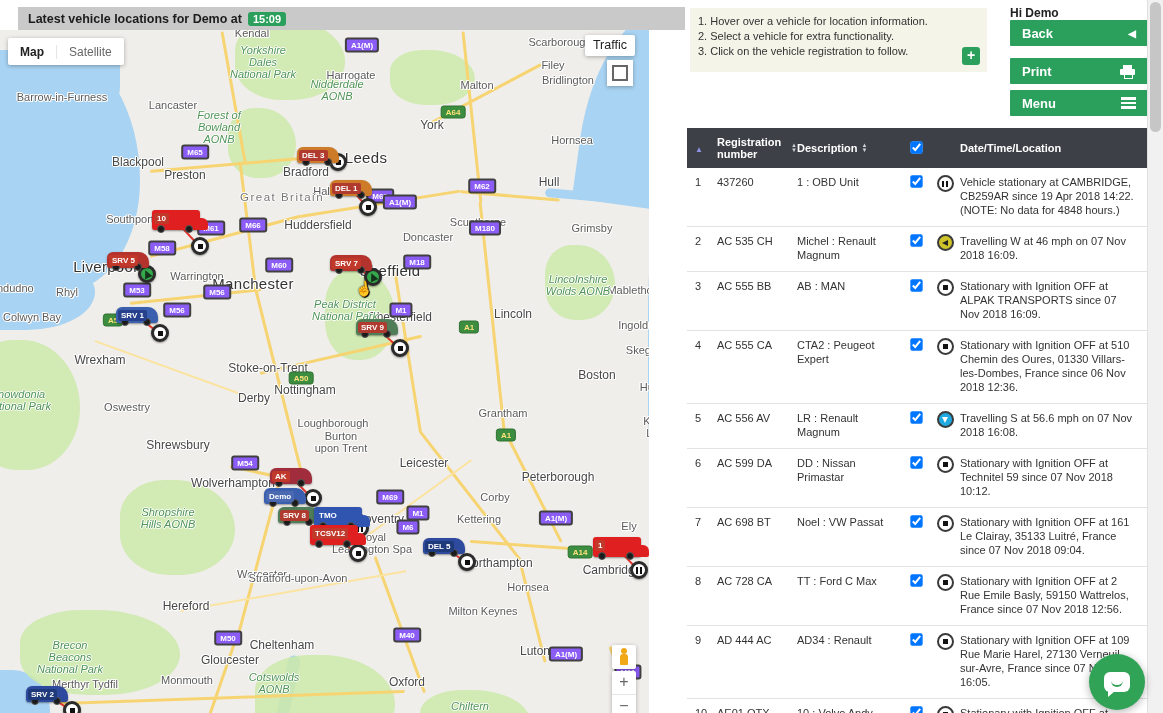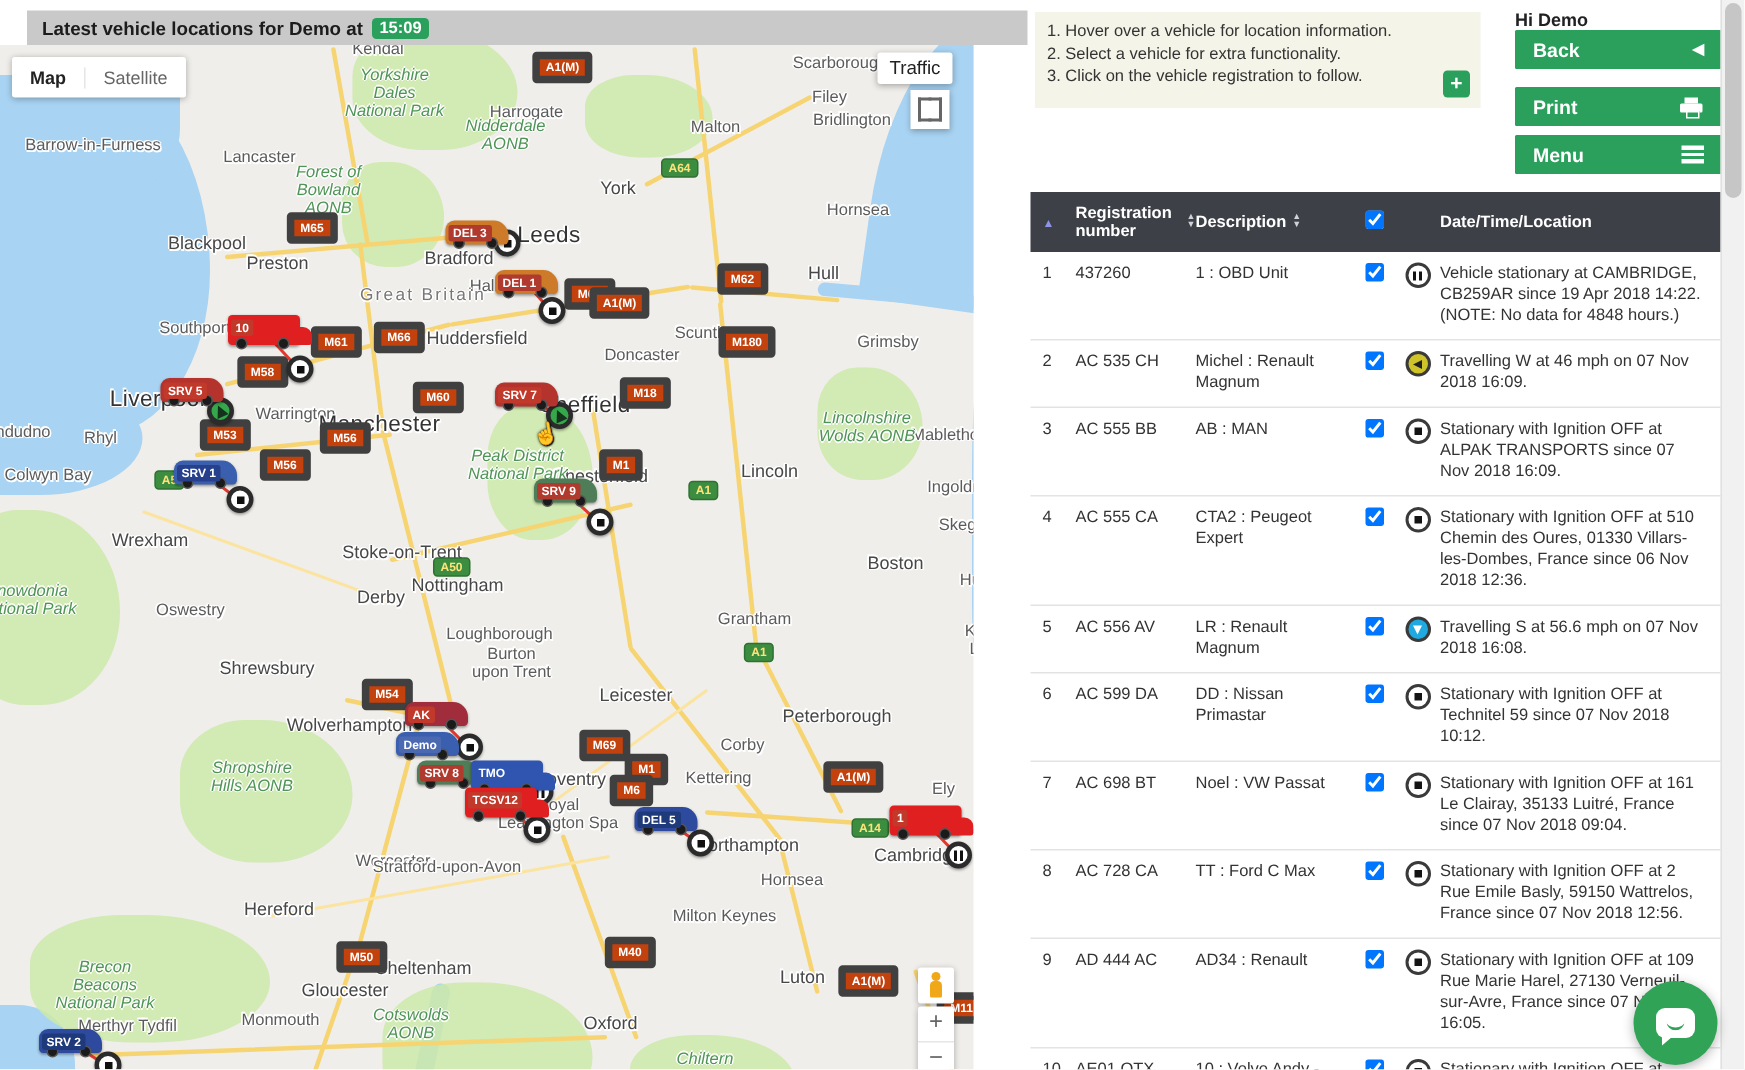--- a/index.html
+++ b/index.html
@@ -18,21 +18,21 @@
   .map-city{position:absolute;transform:translate(-50%,-50%);font-size:11px;color:#5b5b5b;white-space:nowrap;
     text-shadow:1px 0 #fff,-1px 0 #fff,0 1px #fff,0 -1px #fff,1px 1px #fff,-1px -1px #fff;}
   .map-city.m{font-size:12px;color:#474747;}
   .map-city.l{font-size:15px;color:#333;letter-spacing:.3px;}
   .map-region{position:absolute;transform:translate(-50%,-50%);font-size:11px;line-height:12px;color:#4f9457;
     font-style:italic;text-align:center;white-space:pre-line;
     text-shadow:1px 0 #fff,-1px 0 #fff,0 1px #fff,0 -1px #fff;}
   .map-region.gb{color:#777;font-style:normal;letter-spacing:1.5px;font-size:11.5px;}
   .badge{position:absolute;transform:translate(-50%,-50%);font-size:8px;font-weight:bold;
     padding:1px 4px;border-radius:3px;white-space:nowrap;}
-  .badge-m{background:#c2410c;color:#fff;border:5px solid #404040;margin-left:13px;}
+  .badge-m{background:#8b5cf6;color:#fff;border:2px solid #404040;}
   .badge-a{background:#3c8d40;color:#ffe27a;border:1px solid #2f7033;}
   
   .vehicle{position:absolute;z-index:6;}
   .veh-body{position:absolute;left:0;top:0;box-shadow:0 1px 2px rgba(0,0,0,.4);}
   .veh-body.van{width:42px;height:16px;border-radius:6px 10px 3px 3px;}
   .veh-body.truck{width:48px;height:20px;border-radius:3px;}
   .veh-cab{position:absolute;width:12px;height:12px;right:-8px;bottom:0;border-radius:3px 6px 2px 2px;}
   .wh{position:absolute;width:6px;height:6px;background:#1b1b1b;border-radius:50%;bottom:-3px;border:1px solid #555;}
   .veh-band{position:absolute;left:2px;top:3px;height:11px;padding:0 3px;border-radius:2px;color:#fff;
     font-size:8px;font-weight:bold;line-height:11px;white-space:nowrap;z-index:2;}
@@ -177,21 +177,21 @@
     <div class="road" style="left:610px;top:615px;width:74px;transform:rotate(70deg);"></div>
     <div class="road thin" style="left:360px;top:510px;width:138px;transform:rotate(-36deg);"></div>
     <div class="road thin" style="left:95px;top:310px;width:180px;transform:rotate(20deg);"></div>
     <div class="road thin" style="left:180px;top:580px;width:230px;transform:rotate(-10deg);"></div>
 
     <div id="map-labels">
         <span class="map-city " style="left: 252px; top: 3px; white-space: pre-line; text-align: center;">Kendal</span>
         <span class="map-city " style="left: 62px; top: 67px; white-space: pre-line; text-align: center;">Barrow-in-Furness</span>
         <span class="map-city " style="left: 173px; top: 75px; white-space: pre-line; text-align: center;">Lancaster</span>
         <span class="map-city " style="left: 351px; top: 45px; white-space: pre-line; text-align: center;">Harrogate</span>
-        <span class="map-city m" style="left: 412px; top: 95px; white-space: pre-line; text-align: center;">York</span>
+        <span class="map-city m" style="left: 432px; top: 95px; white-space: pre-line; text-align: center;">York</span>
         <span class="map-city " style="left: 477px; top: 55px; white-space: pre-line; text-align: center;">Malton</span>
         <span class="map-city " style="left: 560px; top: 12px; white-space: pre-line; text-align: center;">Scarborough</span>
         <span class="map-city " style="left: 553px; top: 35px; white-space: pre-line; text-align: center;">Filey</span>
         <span class="map-city " style="left: 568px; top: 50px; white-space: pre-line; text-align: center;">Bridlington</span>
         <span class="map-city " style="left: 572px; top: 110px; white-space: pre-line; text-align: center;">Hornsea</span>
         <span class="map-city m" style="left: 549px; top: 152px; white-space: pre-line; text-align: center;">Hull</span>
         <span class="map-city m" style="left: 138px; top: 132px; white-space: pre-line; text-align: center;">Blackpool</span>
         <span class="map-city m" style="left: 185px; top: 145px; white-space: pre-line; text-align: center;">Preston</span>
         <span class="map-city " style="left: 130px; top: 189px; white-space: pre-line; text-align: center;">Southport</span>
         <span class="map-city l" style="left: 105px; top: 236px; white-space: pre-line; text-align: center;">Liverpool</span>

